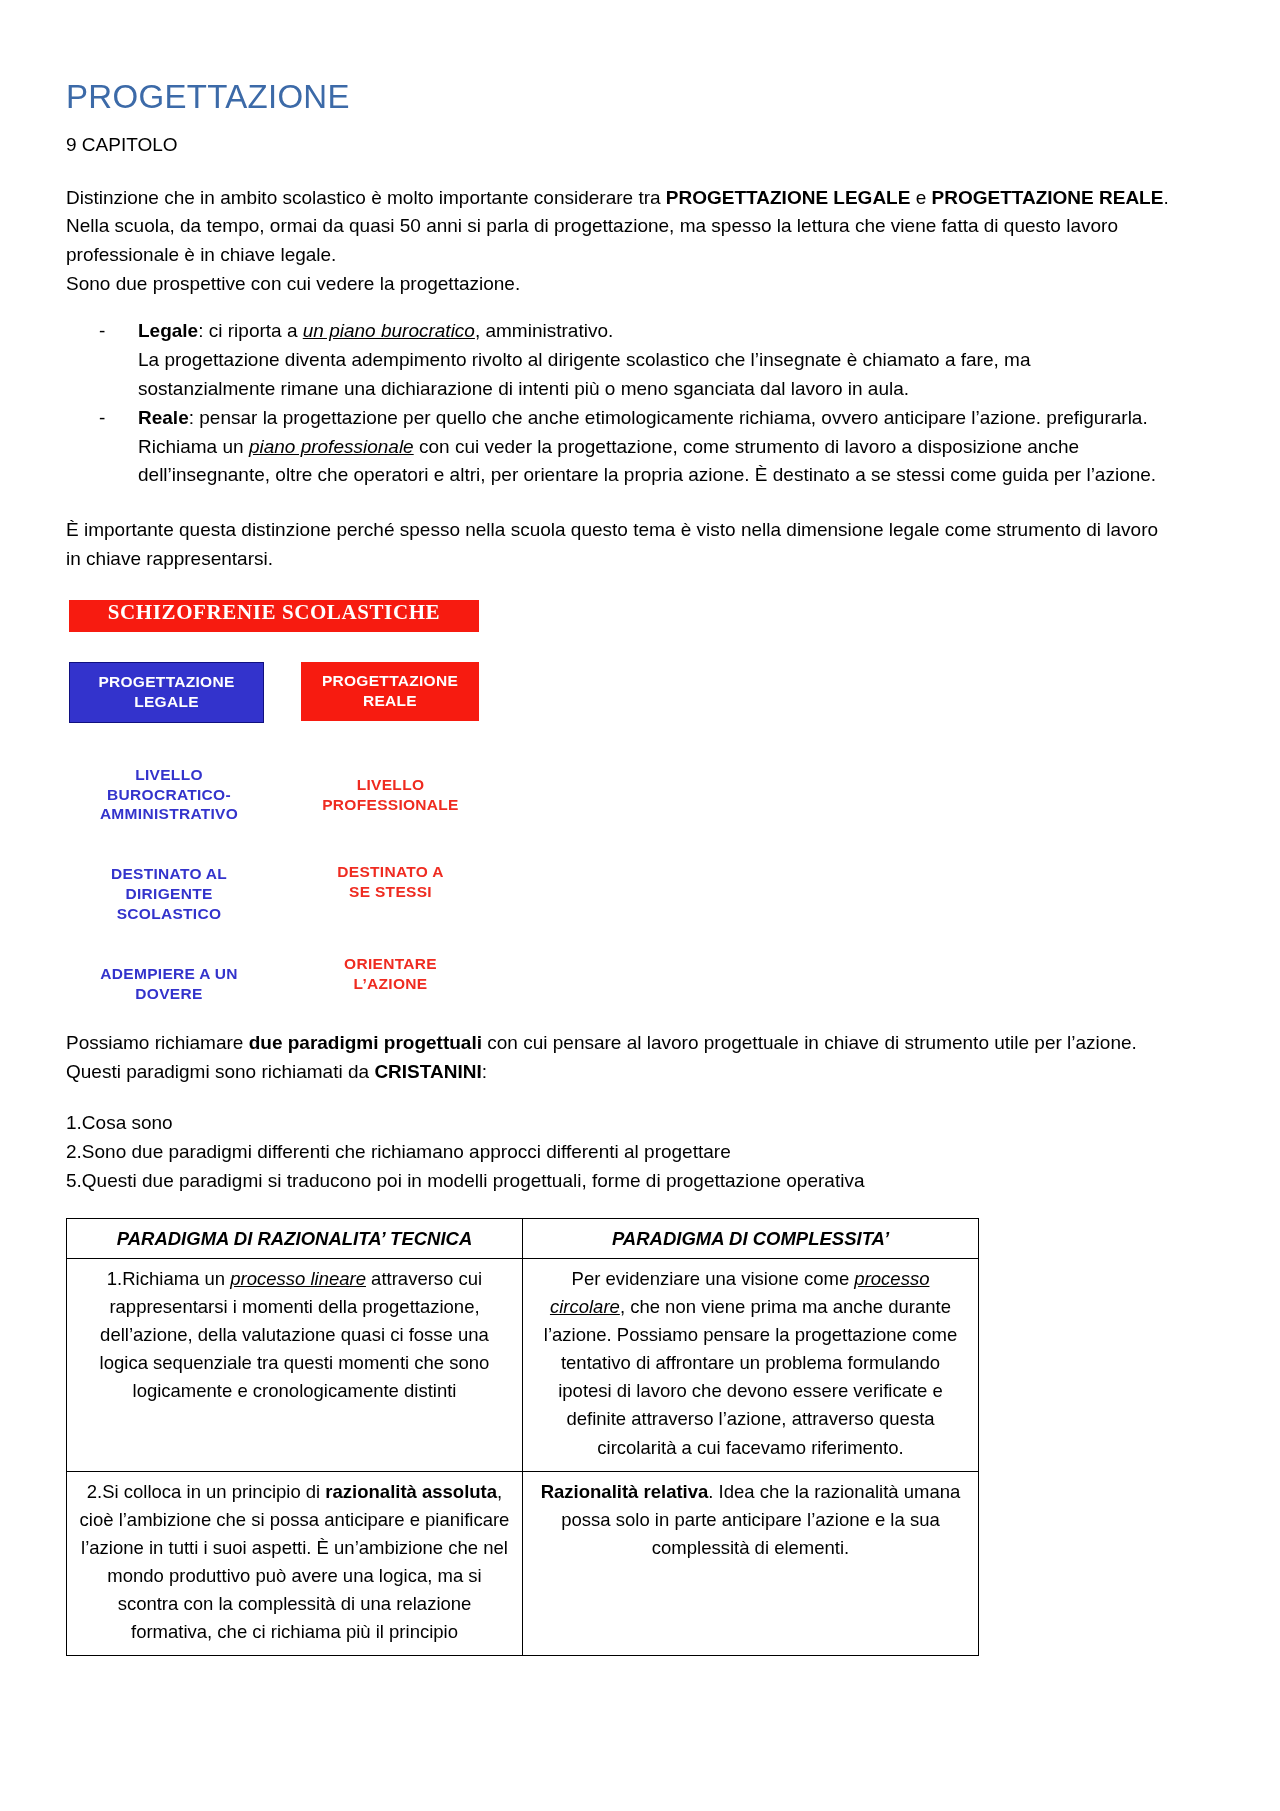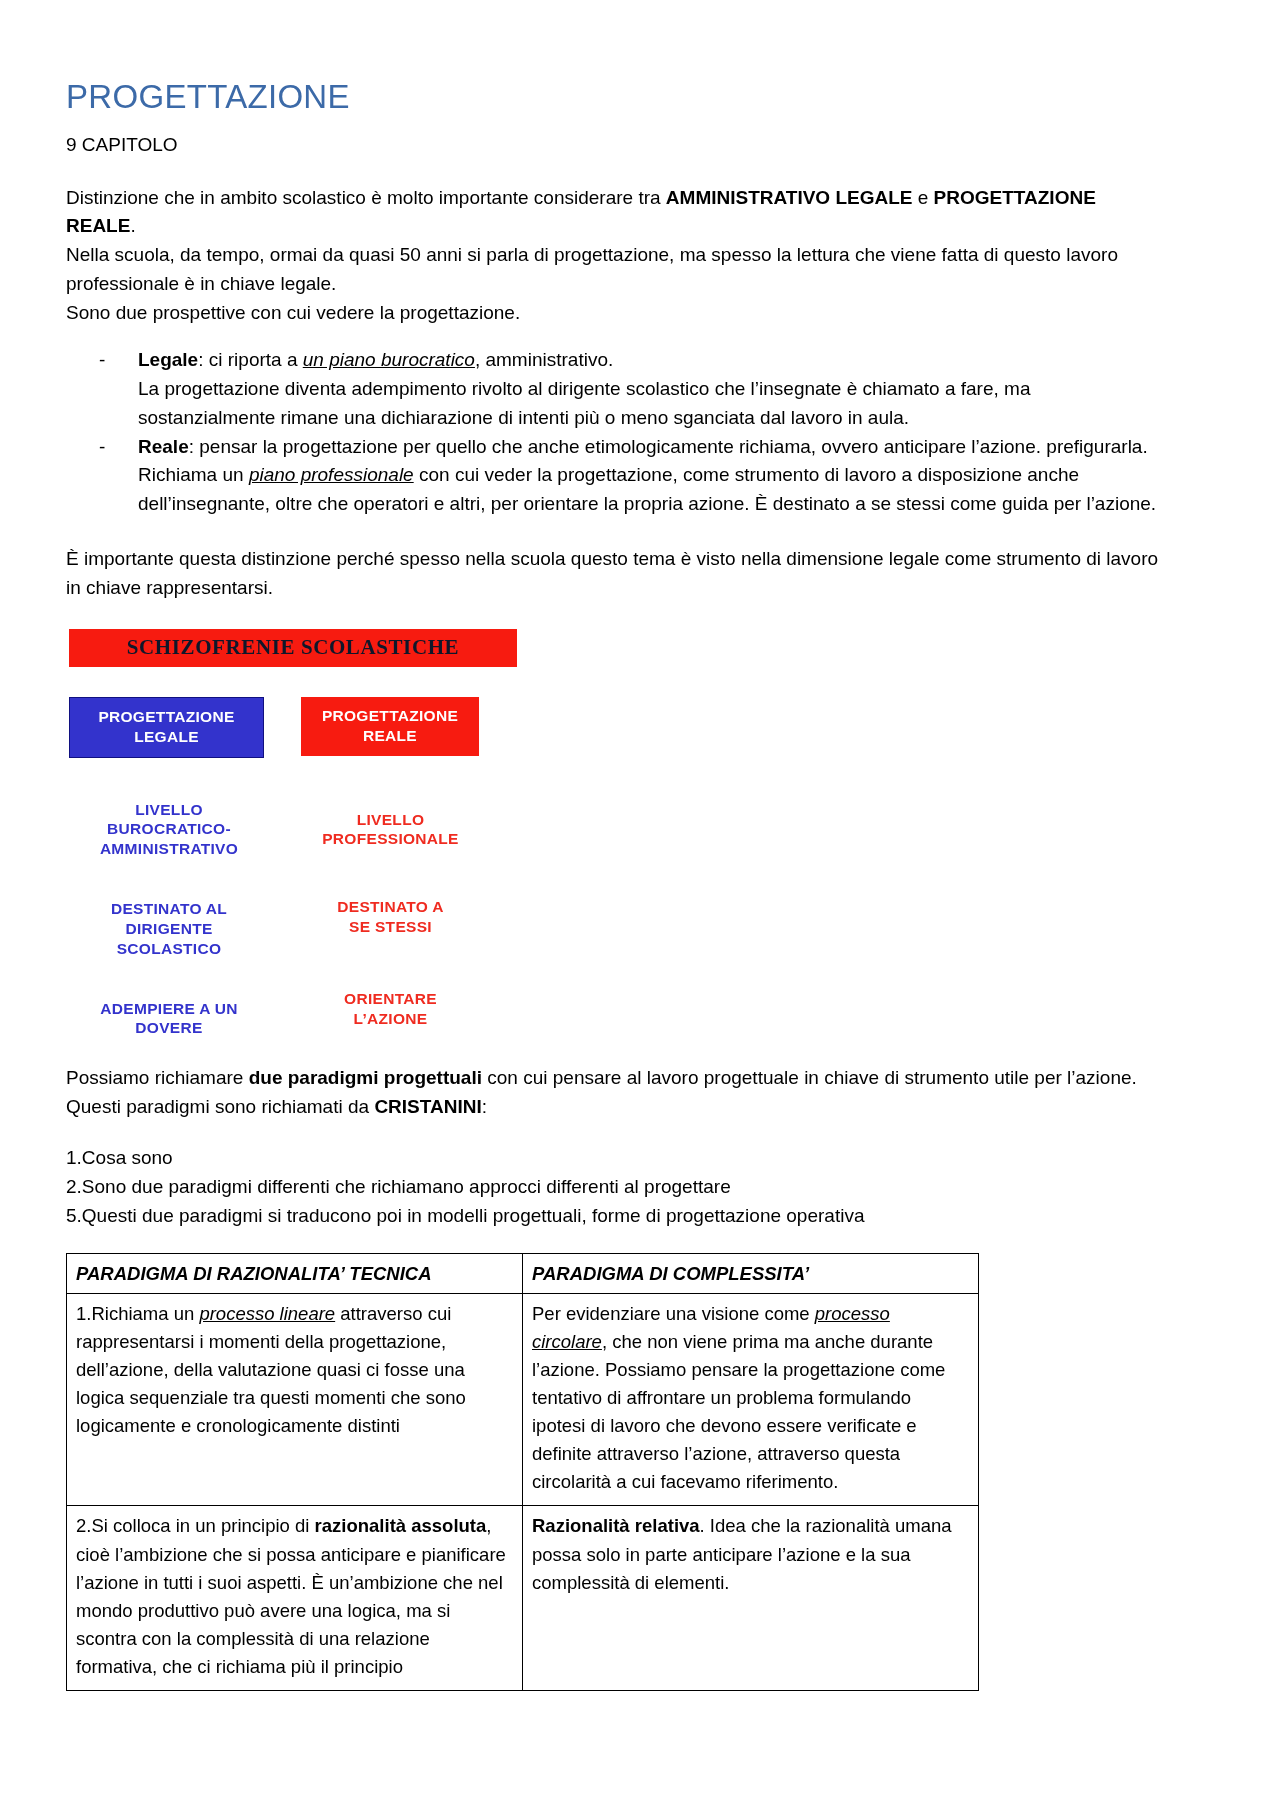--- a/index.html
+++ b/index.html
@@ -64,29 +64,29 @@
   .block-gap-md { height: 26px; }
 
   
   .diagram {
     position: relative;
     width: 440px;
     margin: 26px 0 0 3px;
     background: #ffffff;
   }
   .schizo-banner {
-    width: 448px;
+    width: 410px;
     background: #f71b10;
-    color: #0f172a;
+    color: #ffffff;
     font-family: "Liberation Serif", serif;
     font-weight: bold;
     font-size: 21px;
     letter-spacing: 0.6px;
     text-align: center;
-    padding: 6px 0 7px 0;
+    padding: 0 0 7px 0;
     box-sizing: border-box;
   }
   .diagram-cols {
     display: flex;
     margin-top: 30px;
   }
   .diag-col {
     width: 216px;
     box-sizing: border-box;
   }
@@ -135,38 +135,39 @@
     width: 874px;
     margin-top: 22px;
     table-layout: fixed;
   }
   table.par-table td {
     border: 1.5px solid #000000;
     vertical-align: top;
     padding: 6px 9px 9px 9px;
     font-size: 18.5px;
     line-height: 1.52;
+    text-align: center;
   }
   table.par-table td.th {
     font-style: italic;
     font-weight: bold;
     padding-bottom: 5px;
   }
   .col-a { width: 437px; }
   .col-b { width: 437px; }
 </style>
 </head>
 <body>
 
 <div class="page">
 
   <h1 class="doc-title">PROGETTAZIONE</h1>
   <div class="subtitle">9 CAPITOLO</div>
 
-  <p class="body-par"><span>Distinzione che in ambito scolastico è molto importante considerare tra </span><span class="bold">AMMINISTRATIVO LEGALE</span><span> e </span><span class="bold">PROGETTAZIONE REALE</span><span>.</span></p>
+  <p class="body-par"><span>Distinzione che in ambito scolastico è molto importante considerare tra </span><span class="bold">PROGETTAZIONE LEGALE</span><span> e </span><span class="bold">PROGETTAZIONE REALE</span><span>.</span></p>
 
   <p class="body-par">Nella scuola, da tempo, ormai da quasi 50 anni si parla di progettazione, ma spesso la lettura che viene fatta di questo lavoro professionale è in chiave legale.</p>
   <p class="body-par">Sono due prospettive con cui vedere la progettazione.</p>
 
   <ul class="dash-list">
     <li>
       <span class="bold">Legale</span><span>: ci riporta a </span><span class="uline">un piano burocratico</span><span>, amministrativo.</span>
       <div>La progettazione diventa adempimento rivolto al dirigente scolastico che l’insegnate è chiamato a fare, ma sostanzialmente rimane una dichiarazione di intenti più o meno sganciata dal lavoro in aula.</div>
     </li>
     <li>

